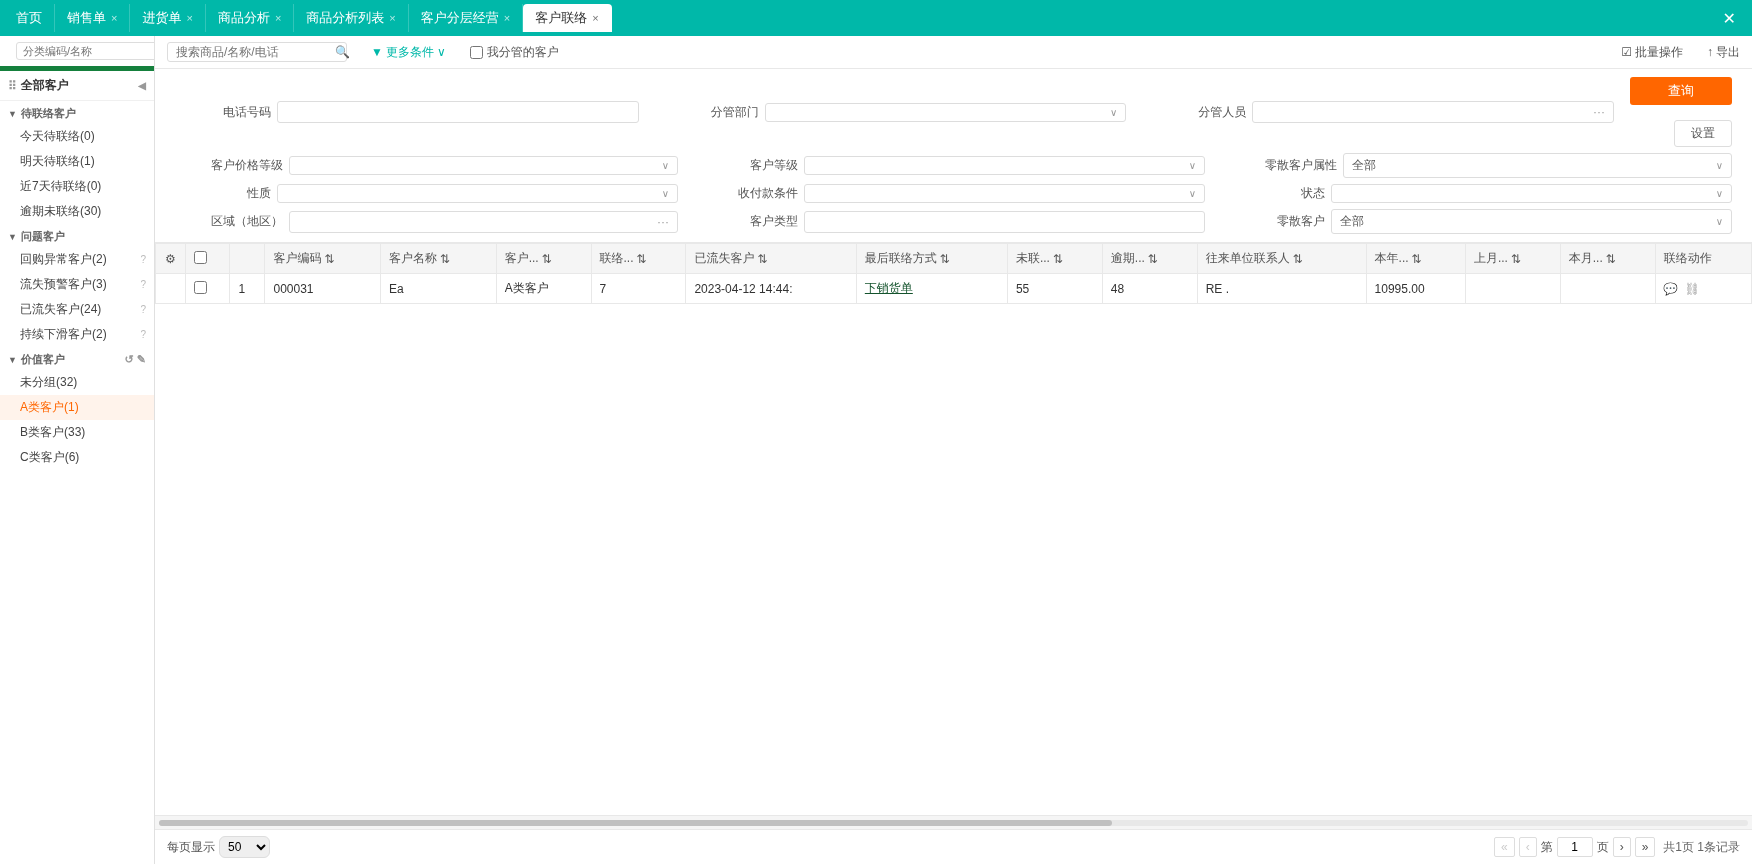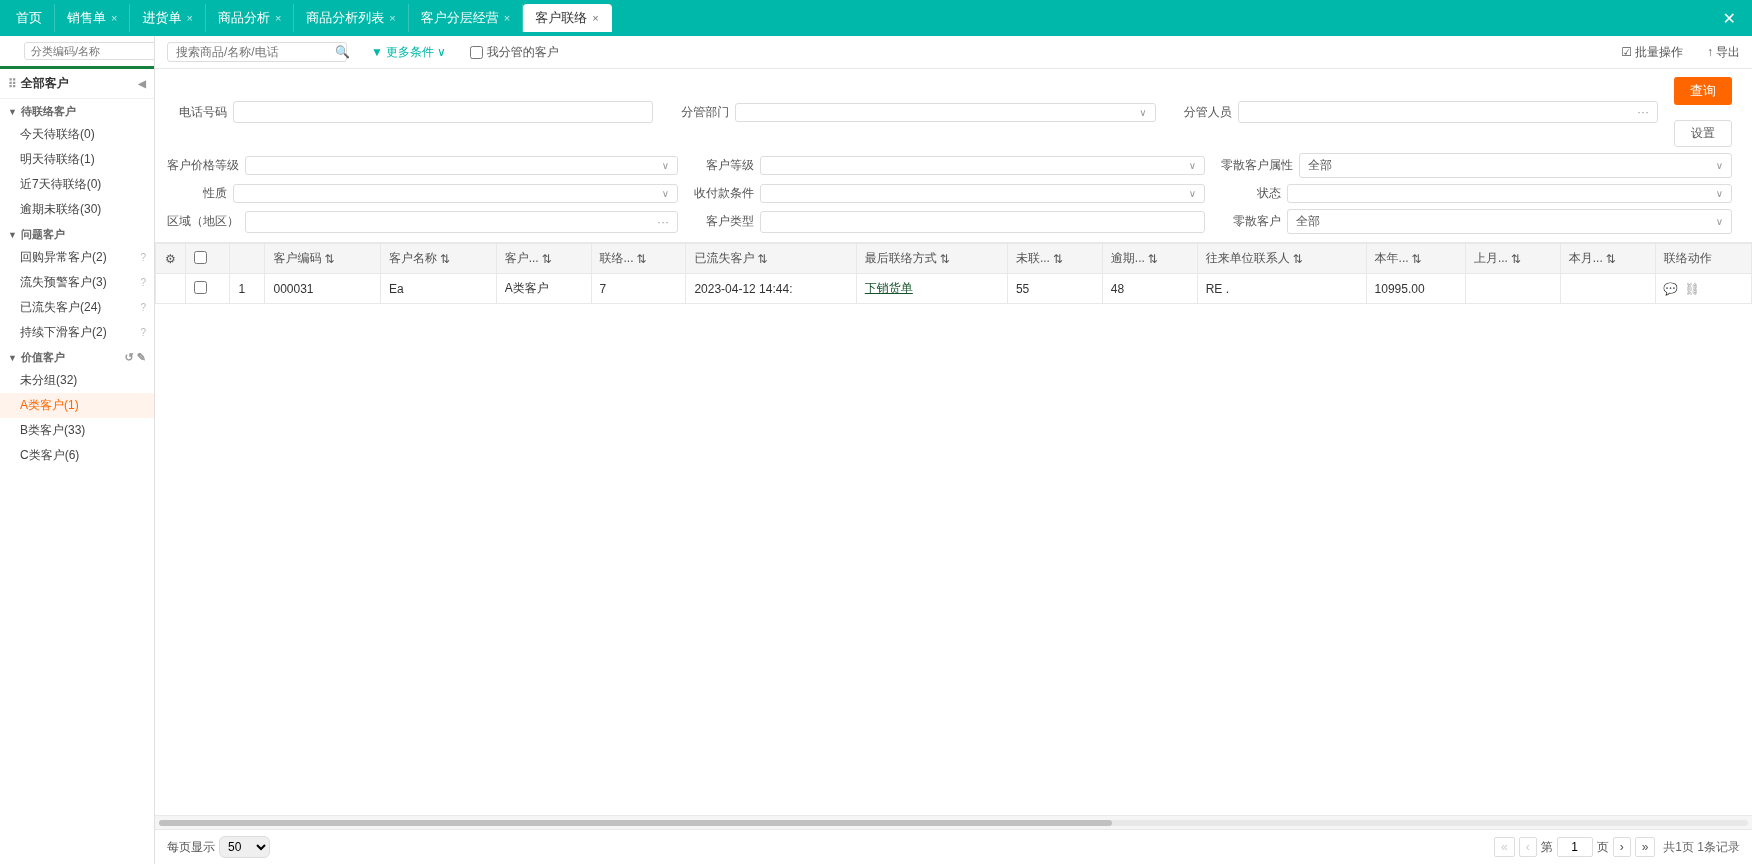--- a/index.html
+++ b/index.html
@@ -27,22 +27,22 @@
 
     
     .main-layout { display: flex; height: calc(864px - 36px); }
 
     
     .sidebar {
       width: 155px; background: #fff; border-right: 1px solid #e0e0e0;
       display: flex; flex-direction: column; overflow-y: auto;
     }
     .sidebar-search {
-      display: flex; align-items: center; padding: 6px 24px;
-      border-bottom: 3px solid #15803d; gap: 4px;
+      display: flex; align-items: center; padding: 6px 16px;
+      border-bottom: 5px solid #15803d; gap: 4px;
     }
     .sidebar-search input {
       flex: 1; border: 1px solid #ddd; border-radius: 3px;
       padding: 2px 6px; font-size: 11px; outline: none; color: #999;
     }
 
     .sidebar-group-header {
       display: flex; align-items: center; padding: 6px 8px;
       font-weight: bold; font-size: 12px; color: #333;
       border-bottom: 1px solid #f0f0f0; cursor: pointer;
@@ -92,20 +92,21 @@
     
     .adv-filter {
       background: #fff; border-bottom: 1px solid #e8e8e8;
       padding: 8px 12px;
     }
     .filter-row { display: flex; align-items: center; margin-bottom: 6px; gap: 0; }
     .filter-row:last-child { margin-bottom: 0; }
     .filter-cell {
       display: flex; align-items: center; flex: 1; gap: 6px;
       padding: 0 8px;
+      margin-left: 44px;
     }
     .filter-cell:first-child { padding-left: 0; }
     .filter-label { color: #555; font-size: 12px; white-space: nowrap; min-width: 60px; text-align: right; }
     .filter-input {
       flex: 1; border: 1px solid #ddd; border-radius: 3px;
       padding: 3px 8px; font-size: 12px; outline: none; background: #fff;
     }
     .filter-select {
       flex: 1; display: flex; align-items: center; border: 1px solid #ddd;
       border-radius: 3px; padding: 3px 8px; background: #fff; cursor: pointer; justify-content: space-between;
@@ -117,21 +118,21 @@
       border-radius: 3px; padding: 3px 8px; background: #fff; cursor: pointer; justify-content: space-between;
     }
     .filter-select-dots .dots { color: #999; font-size: 12px; }
 
     .query-btn {
       background: #f60; color: #fff; border: none; border-radius: 3px;
       padding: 5px 16px; font-size: 13px; cursor: pointer; white-space: nowrap;
     }
     .setting-btn {
       background: #fff; color: #555; border: 1px solid #ddd; border-radius: 3px;
-      padding: 4px 16px; font-size: 12px; cursor: pointer; white-space: nowrap;
+      padding: 4px 16px; font-size: 12px; cursor: pointer; white-space: nowrap; margin-left: 44px;
     }
     .btn-group { display: flex; flex-direction: column; gap: 15px; padding: 0 8px; }
 
     
     .table-area { flex: 1; overflow: auto; background: #fff; }
     table { width: 100%; border-collapse: collapse; font-size: 12px; }
     thead tr { background: #f5f5f5; }
     th {
       border: 1px solid #e8e8e8; padding: 6px 8px;
       font-weight: normal; color: #555; text-align: left; white-space: nowrap;

